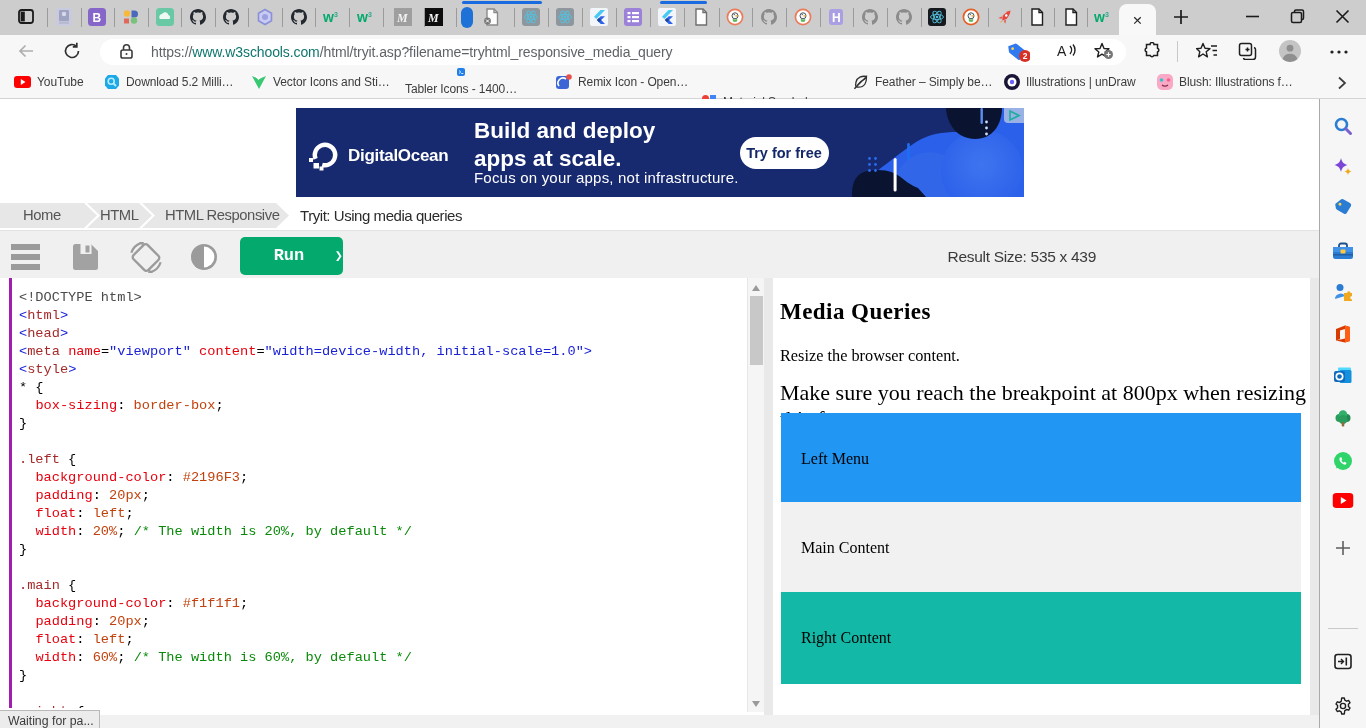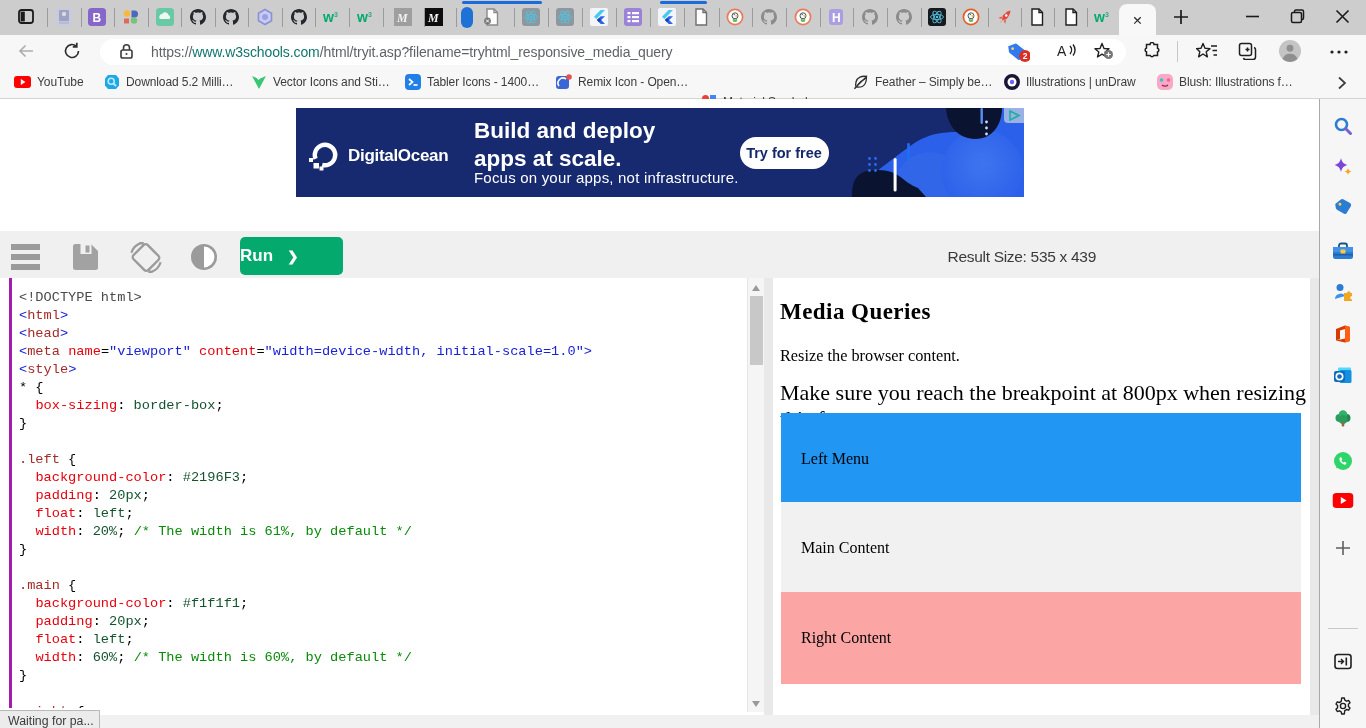--- a/index.html
+++ b/index.html
@@ -29,49 +29,49 @@
 
 #ad { position:absolute; left:296px; top:9px; width:728px; height:89px; overflow:hidden; }
 
 
 #crumbs { position:absolute; left:0; top:103px; width:1319px; height:29px; background:#fff; border-bottom:1px solid #e3e3e3; }
 .crumb { position:absolute; top:1px; height:25px; background:#e7e7e7; color:#555; font-size:14.8px; letter-spacing:-0.45px; line-height:25px; }
 #crumbtitle { position:absolute; left:300px; top:1px; height:25px; line-height:25px; font-size:15px; letter-spacing:-0.45px; color:#2b2b2b; }
 
 
 #toolbar { position:absolute; left:0; top:132px; width:1319px; height:47px; background:#f0f0f1; }
-#runbtn { position:absolute; left:240px; top:6px; width:103px; height:38px; background:#04AA6D; border-radius:5px; color:#fff; text-align:left; font-weight:bold; font-size:17px; line-height:38px; }
+#runbtn { position:absolute; left:240px; top:6px; width:103px; height:38px; background:#04AA6D; border-radius:5px; color:#fff; text-align:right; font-weight:bold; font-size:17px; line-height:38px;font-family:Liberation Mono, monospace; }
 #getbtn { position:absolute; left:1111px; top:6px; width:191px; height:39px; background:#04AA6D; border-radius:5px; color:#fff; text-align:center; font-weight:bold; font-size:16.5px; letter-spacing:-0.4px; line-height:39px; }
 
 
 #codepanel { position:absolute; left:9px; top:179px; width:738px; height:430px; background:#fff; border-left:3px solid #a21caf; overflow:hidden; }
 #code { position:absolute; left:7px; top:11px; font-family:"Liberation Mono", monospace; font-size:13.65px; line-height:18px; white-space:pre; color:#000; }
 #code .m { color:#4a4a4a; }
 #code .b { color:#1a22d8; }
 #code .t { color:#a52a2a; }
 #code .a { color:#e8000d; }
 #code .s { color:#1a22d8; }
-#code .v { color:#14532d; }
+#code .v { color:#c2410c; }
 #code .c { color:#0a8a0a; }
 
 
 #vscroll { position:absolute; left:747px; top:179px; width:17px; height:434px; background:#f5f5f6; border-left:1px solid #e6e6e6; }
 #vthumb { position:absolute; left:2px; top:18px; width:13px; height:69px; background:#c8c8c8; }
 #divider { position:absolute; left:764px; top:179px; width:9px; height:437px; background:#e9e9e9; }
 #rightstrip { position:absolute; left:1310px; top:179px; width:9px; height:437px; background:#e9e9e9; }
 
 
 #result { position:absolute; left:773px; top:179px; width:537px; height:439px; background:#fff; font-family:"Liberation Serif", serif; color:#000; }
 #result h1 { position:absolute; left:7px; top:21px; font-size:23px; letter-spacing:0.45px; font-weight:bold; font-family:"Liberation Serif", serif; }
 #result .p1 { position:absolute; left:7px; top:68px; font-size:16.3px; }
 #result .p2 { position:absolute; left:7px; top:102px; font-size:22px; }
 .rbox { position:absolute; left:8px; width:520px; font-size:16px; }
 #result .bluebox { top:135px; height:89px; background:#2196F3; }
 #result .graybox { top:224px; height:113px; background:#f1f1f1; }
-#result .greenbox { top:314px; height:92px; background:#fca5a5; }
+#result .greenbox { top:314px; height:92px; background:#14b8a6; }
 .rbox span { position:absolute; left:20px; top:37px; }
 
 
 #tooltip { position:absolute; left:0; top:611px; width:100px; height:22px; background:#ececec; border:1px solid #b9b9b9; border-left:none; font-size:12.3px; color:#3c3c3c; line-height:21px; padding-left:8px; }
 
 
 #sidebar { position:absolute; left:1319px; top:99px; width:47px; height:629px; background:#f6f6f6; border-left:1px solid #a9a9a9; }
 .sbic { position:absolute; left:50%; transform:translateX(-50%); }
 </style>
 </head>
@@ -369,21 +369,21 @@
       </svg>
       <span>Download 5.2 Milli…</span>
     </div>
 <div class="bm" style="left:251px;">
       <svg width="16" height="16" viewBox="0 0 16 16">
         <path d="M1,2 L8,5 L15,2 L8,15 Z" fill="#37c871"></path>
         <path d="M4,1 l3.5,4 L11,1.5" fill="none" stroke="#fff" stroke-width="1.4"></path>
       </svg>
       <span>Vector Icons and Sti…</span>
     </div>
-<div class="bm" style="left:405px;">
+<div class="bm" style="left:405px;flex-direction:column;">
       <svg width="16" height="16" viewBox="0 0 16 16">
         <rect width="16" height="16" rx="4" fill="#2180e8"></rect>
         <path d="M4,5 l3.5,3 L4,11" fill="none" stroke="#fff" stroke-width="1.7"></path>
         <path d="M8.5,11 h4" stroke="#fff" stroke-width="1.7"></path>
       </svg>
       <span>Tabler Icons - 1400…</span>
     </div>
 <div class="bm" style="left:556px;">
       <svg width="16" height="16" viewBox="0 0 16 16">
         <rect x="0" y="2" width="13" height="13" rx="3" fill="#3b67d6"></rect>
@@ -478,20 +478,26 @@
     <rect x="684.5" y="0" width="2.4" height="16" rx="1.2" fill="#5f8df2"></rect>
     <g fill="#cfe0ff">
       <circle cx="690.5" cy="14" r="1.4"></circle>
           <circle cx="690.5" cy="20" r="1.4"></circle>
           <circle cx="690.5" cy="26" r="1.4"></circle>
     </g>
 
     <path d="M708,0 L728,0 L728,15 L712,15 Q708,15 708,11 Z" fill="#aebfe4" opacity="0.85"></path>
     <path d="M714,3 L723,7.5 L714,12 Z" fill="none" stroke="#1fae9e" stroke-width="1.6"></path>
   </svg></div>
+  <div id="crumbs">
+    <div class="crumb" style="left:0;width:97px;clip-path:polygon(0 0,calc(100% - 13px) 0,100% 50%,calc(100% - 13px) 100%,0 100%);padding-left:23px;">Home</div>
+    <div class="crumb" style="left:87px;width:65px;clip-path:polygon(0 0,calc(100% - 13px) 0,100% 50%,calc(100% - 13px) 100%,0 100%,13px 50%);padding-left:13px;">HTML</div>
+    <div class="crumb" style="left:142px;width:147px;clip-path:polygon(0 0,calc(100% - 13px) 0,100% 50%,calc(100% - 13px) 100%,0 100%,13px 50%);padding-left:23px;">HTML Responsive</div>
+    <div id="crumbtitle">Tryit: Using media queries</div>
+  </div>
   <div id="toolbar">
     <div style="position:absolute;left:11px;top:13px;width:29px;height:6px;background:#9b9b9b;"></div>
     <div style="position:absolute;left:11px;top:23px;width:29px;height:6px;background:#9b9b9b;"></div>
     <div style="position:absolute;left:11px;top:33px;width:29px;height:6px;background:#9b9b9b;"></div>
     <svg style="position:absolute;left:73px;top:13px;" width="25" height="26" viewBox="0 0 25 26">
       <path d="M2,0 H18 L25,7 V23.5 a2.5,2.5 0 0 1 -2.5,2.5 H2.5 A2.5,2.5 0 0 1 0,23.5 V2.5 A2.5,2.5 0 0 1 2,0 Z" fill="#a2a2a2"></path>
       <rect x="7.5" y="0" width="11" height="10" fill="#f0f0f1"></rect>
       <rect x="12.5" y="1.5" width="4" height="7" fill="#a2a2a2"></rect>
     </svg>
     <svg style="position:absolute;left:130px;top:11px;" width="32" height="31" viewBox="0 0 32 31">
@@ -517,21 +523,21 @@
 <span class="b">&lt;</span><span class="t">meta</span> <span class="a">name</span>=<span class="s">"viewport"</span> <span class="a">content</span>=<span class="s">"width=device-width, initial-scale=1.0"</span><span class="b">&gt;</span>
 <span class="b">&lt;</span><span class="t">style</span><span class="b">&gt;</span>
 * {
   <span class="a">box-sizing</span>: <span class="v">border-box</span>;
 }
 
 <span class="t">.left</span> {
   <span class="a">background-color</span>: <span class="v">#2196F3</span>;
   <span class="a">padding</span>: <span class="v">20px</span>;
   <span class="a">float</span>: <span class="v">left</span>;
-  <span class="a">width</span>: <span class="v">20%</span>; <span class="c">/* The width is 61%, by default */</span>
+  <span class="a">width</span>: <span class="v">20%</span>; <span class="c">/* The width is 20%, by default */</span>
 }
 
 <span class="t">.main</span> {
   <span class="a">background-color</span>: <span class="v">#f1f1f1</span>;
   <span class="a">padding</span>: <span class="v">20px</span>;
   <span class="a">float</span>: <span class="v">left</span>;
   <span class="a">width</span>: <span class="v">60%</span>; <span class="c">/* The width is 60%, by default */</span>
 }
 
 <span class="t">.right</span> {</pre>

